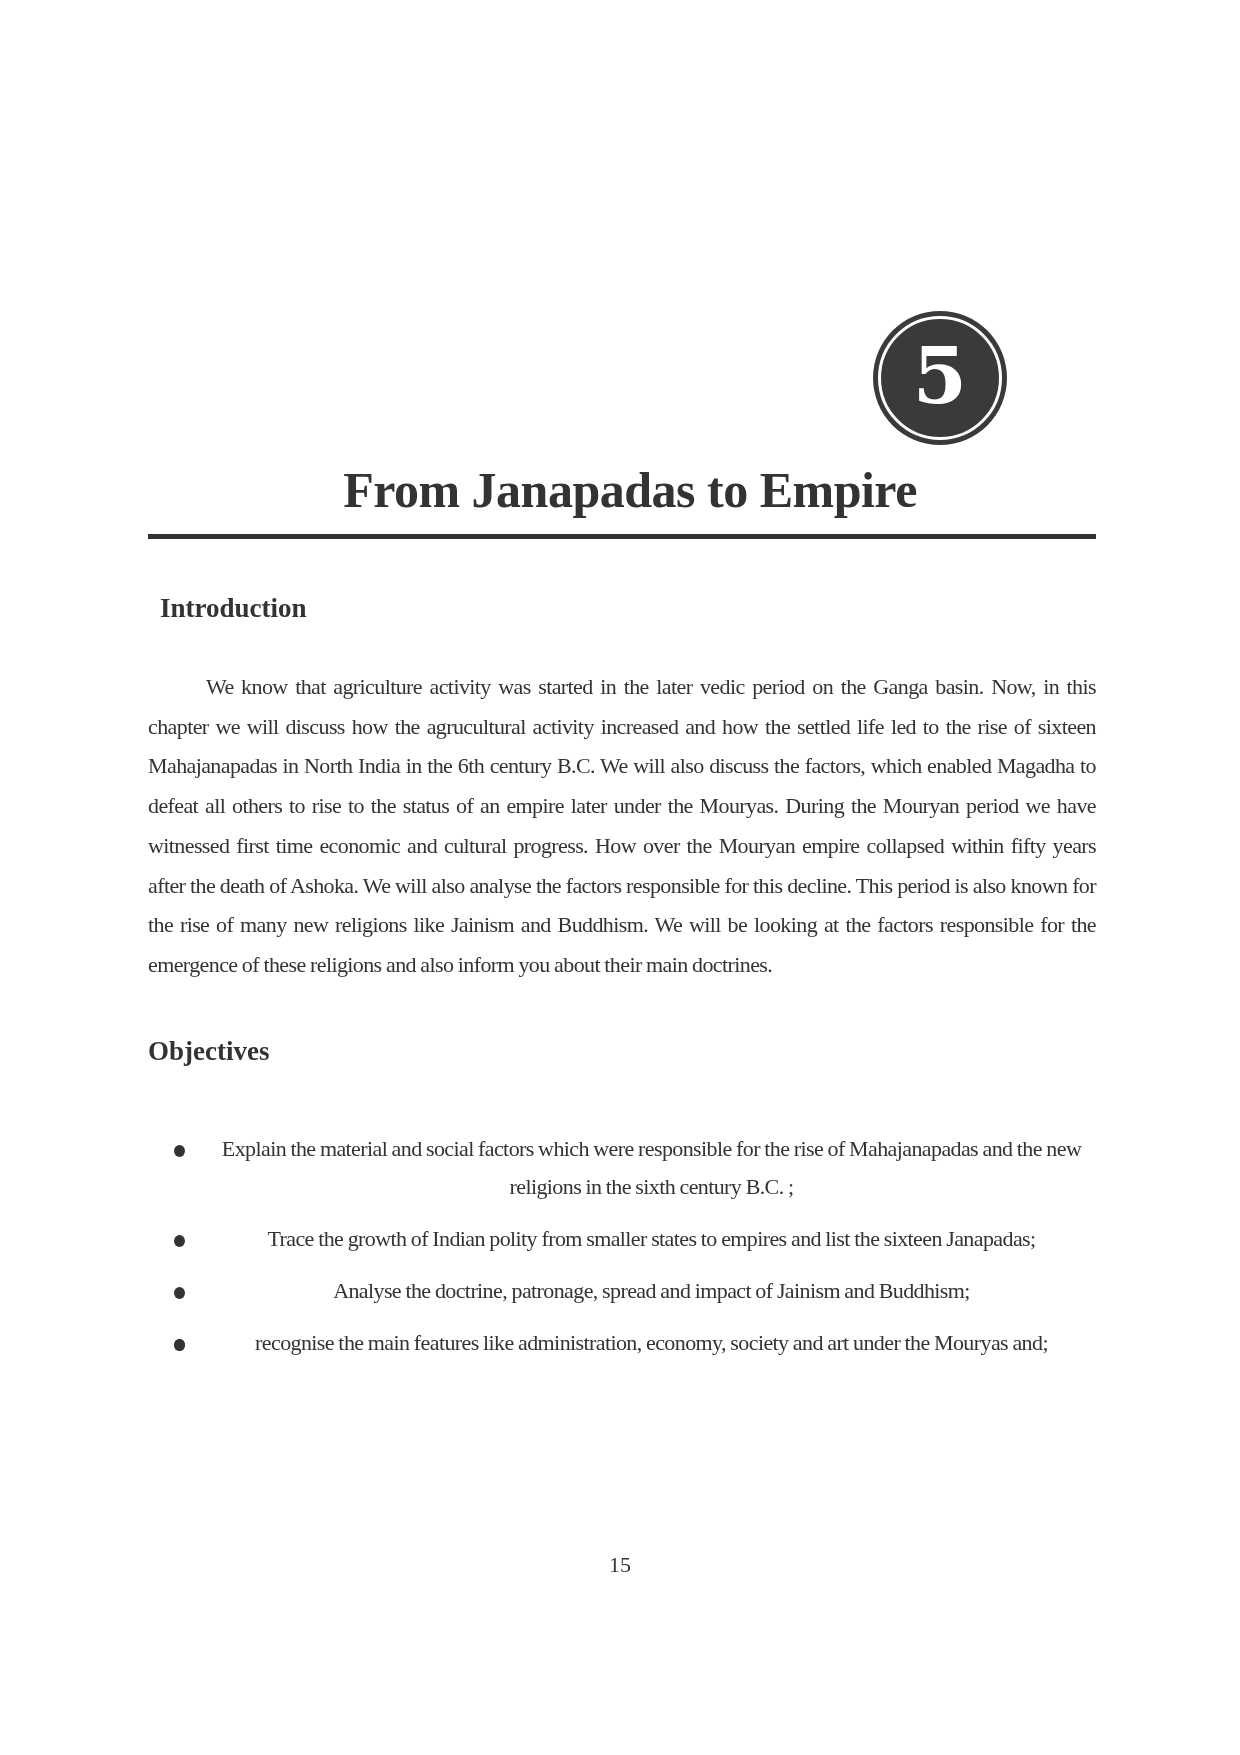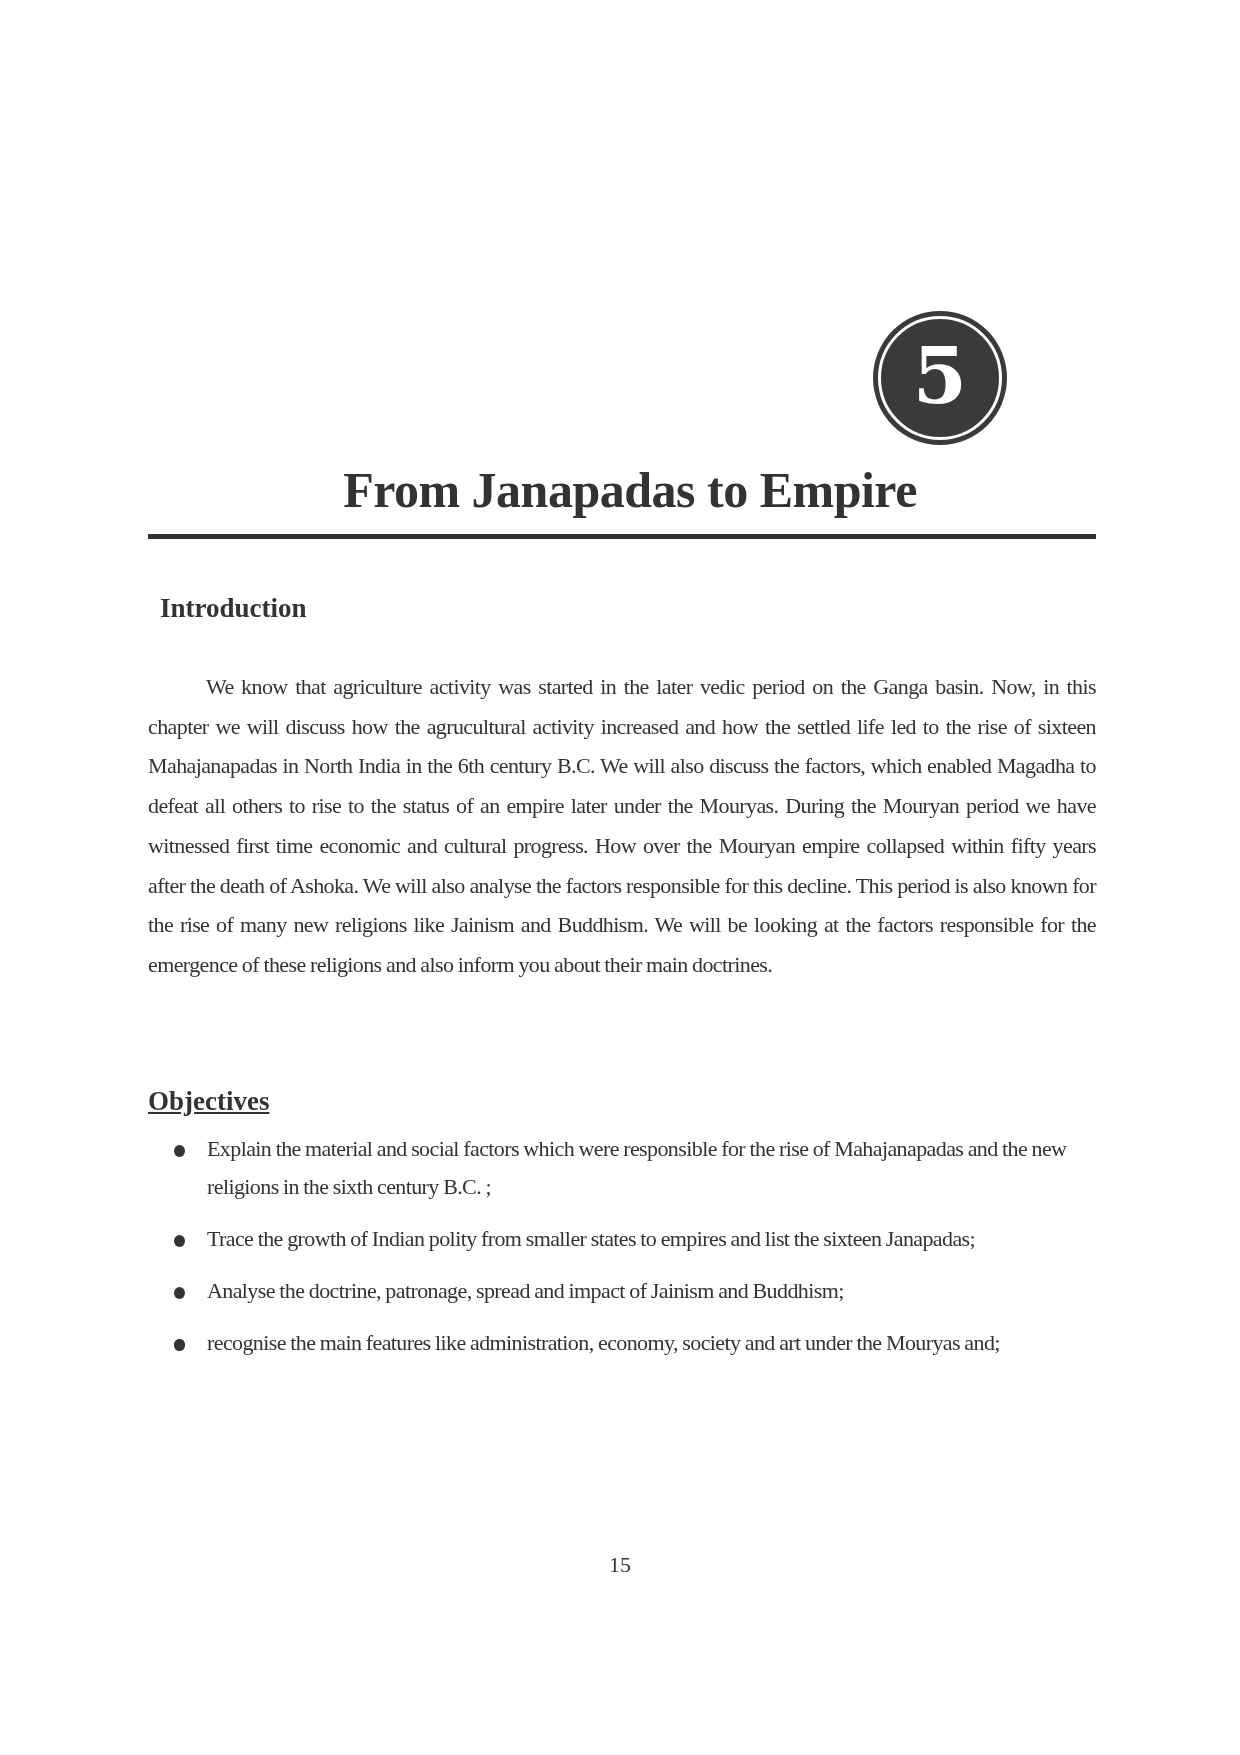--- a/index.html
+++ b/index.html
@@ -78,21 +78,21 @@
     .section-heading {
       position: absolute;
       font-size: 27px;
       font-weight: bold;
       color: #333333;
       margin: 0;
       line-height: 32px;
       text-align: right;
     }
     .intro-heading { left: 160px; top: 592px; }
-    .objectives-heading { left: 148px; top: 1085px; text-decoration: underline; }
+    .objectives-heading { left: 148px; top: 1035px; }
     .intro-paragraph {
       position: absolute;
       left: 148px;
       top: 667px;
       width: 948px;
       margin: 0;
       font-size: 22px;
       line-height: 39.7px;
       text-align: justify;
       text-indent: 58px;
@@ -101,20 +101,21 @@
       color: #333333;
     }
     .objectives-list {
       position: absolute;
       left: 148px;
       top: 1130px;
       width: 948px;
       margin: 0;
       padding: 0;
       list-style: none;
+      text-align: center;
     }
     .objective-item {
       position: relative;
       padding-left: 59px;
       font-size: 22px;
       line-height: 38px;
       letter-spacing: -0.6px;
       word-spacing: -0.5px;
       margin-bottom: 14px;
       color: #333333;

